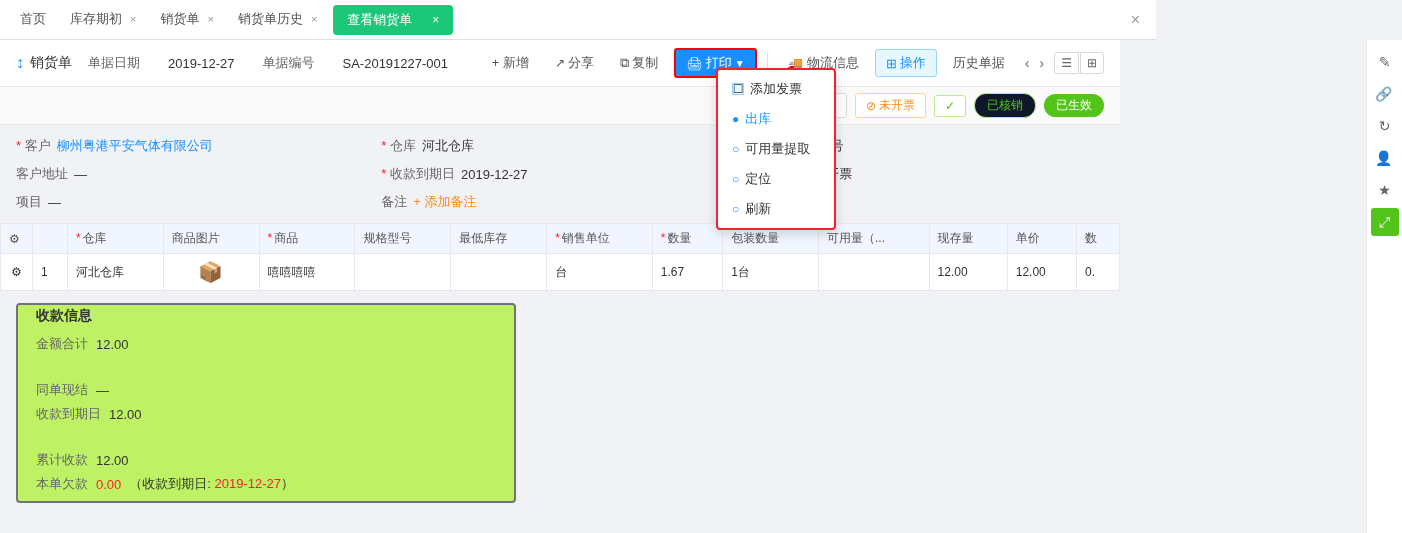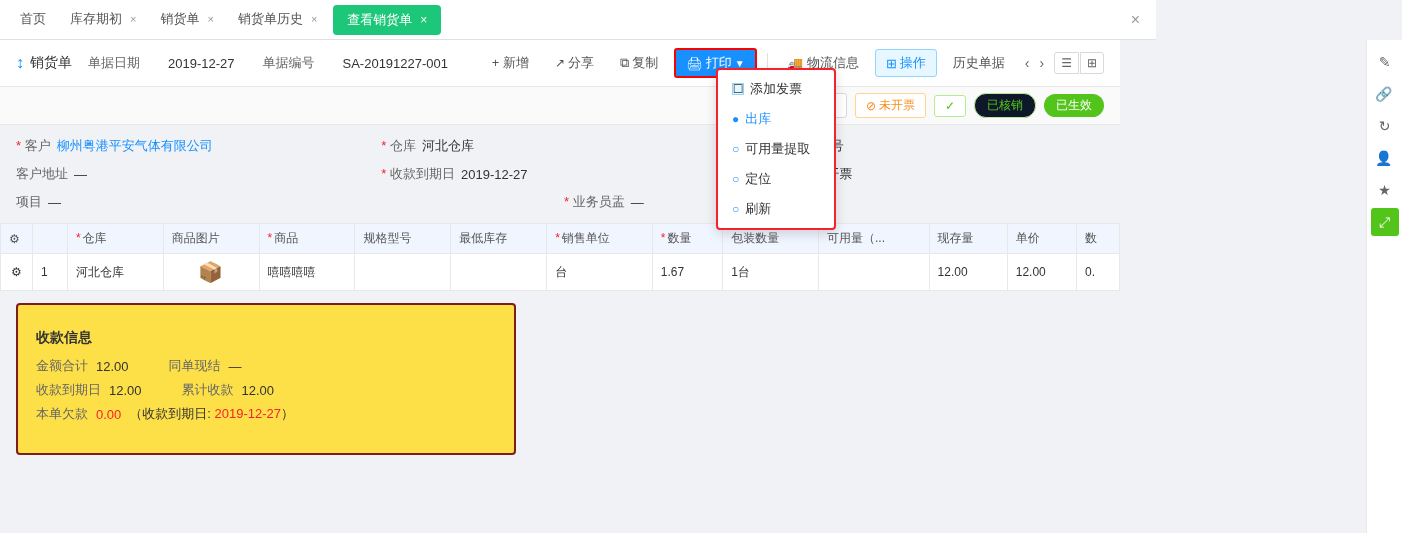--- a/index.html
+++ b/index.html
@@ -13,21 +13,21 @@
     }
     .tab-item {
       display: flex; align-items: center; padding: 0 12px; height: 40px;
       cursor: pointer; font-size: 13px; color: #555; border-bottom: 2px solid transparent;
       white-space: nowrap; gap: 4px;
     }
     .tab-item .close-icon { color: #999; font-size: 11px; margin-left: 4px; }
     .tab-active-btn {
       background: #1dc779; color: #fff; border: none; border-radius: 4px;
       padding: 4px 14px; font-size: 13px; cursor: pointer; height: 30px;
-      display: flex; align-items: center; gap: 8px; margin-left: 4px;
+      display: flex; align-items: center; gap: 20px; margin-left: 4px;
     }
     .tab-close-right {
       margin-left: auto; cursor: pointer; font-size: 16px; color: #999; padding: 0 8px;
     }
 
     
     .doc-header {
       display: flex; align-items: center; padding: 8px 16px; border-bottom: 1px solid #e8e8e8;
       background: #fff; gap: 16px;
     }
@@ -86,25 +86,25 @@
     }
     .data-table td {
       padding: 6px 8px; border: 1px solid #e8e8e8; color: #333; background: #fff;
     }
     .data-table tr.subtotal td { background: #fffbf0; }
     .col-gear { width: 32px; text-align: center; }
     .required-star { color: #f5222d; margin-right: 2px; }
 
     
     .payment-section {
-      border: 2px solid #7f1d1d; margin: 12px 16px; padding: 24px 18px;
-      border-radius: 4px; background: #fde047; max-width: 500px;
+      border: 2px solid #737373; margin: 12px 16px; padding: 2px 18px;
+      border-radius: 4px; background: #bef264; max-width: 500px;
     }
     .payment-title { font-weight: 600; font-size: 14px; margin-bottom: 10px; }
-    .payment-row { display: flex; gap: 40px; margin-bottom: 6px; }
+    .payment-row { display: flex; gap: 28px; margin-bottom: 6px; flex-direction: column; }
     .payment-item { display: flex; align-items: center; gap: 8px; }
     .payment-item-label { color: #666; font-size: 13px; }
     .payment-item-value { color: #333; font-size: 13px; }
     .payment-item-value.red { color: #f5222d; }
 
     
     .dropdown-overlay {
       position: absolute; top: 68px; right: 320px; background: #fff;
       border: 2px solid #f5222d; border-radius: 4px; box-shadow: 0 4px 12px rgba(0,0,0,0.15);
       z-index: 100; min-width: 120px; padding: 4px 0;
@@ -276,20 +276,26 @@
         </div>
         <div class="form-field" style="flex:2;">
           <span class="form-label required">票据类型</span>
           <span class="form-value">不开票</span>
         </div>
       </div>
       <div class="form-row">
         <div class="form-field" style="flex:2;">
           <span class="form-label">项目</span>
           <span class="form-value">—</span>
+        </div>
+        <div class="form-field" style="flex:2;">
+          <span class="form-label">备注</span>
+          <span class="form-value form-link" style="color:#fa8c16;">
+            <span>+ 添加备注</span>
+          </span>
         </div>
         <div class="form-field" style="flex:2;">
           <span class="form-label required">业务员盂</span>
           <span class="form-value">—</span>
         </div>
       </div>
     </div>
 
     <div class="table-container">
       <table class="data-table">

